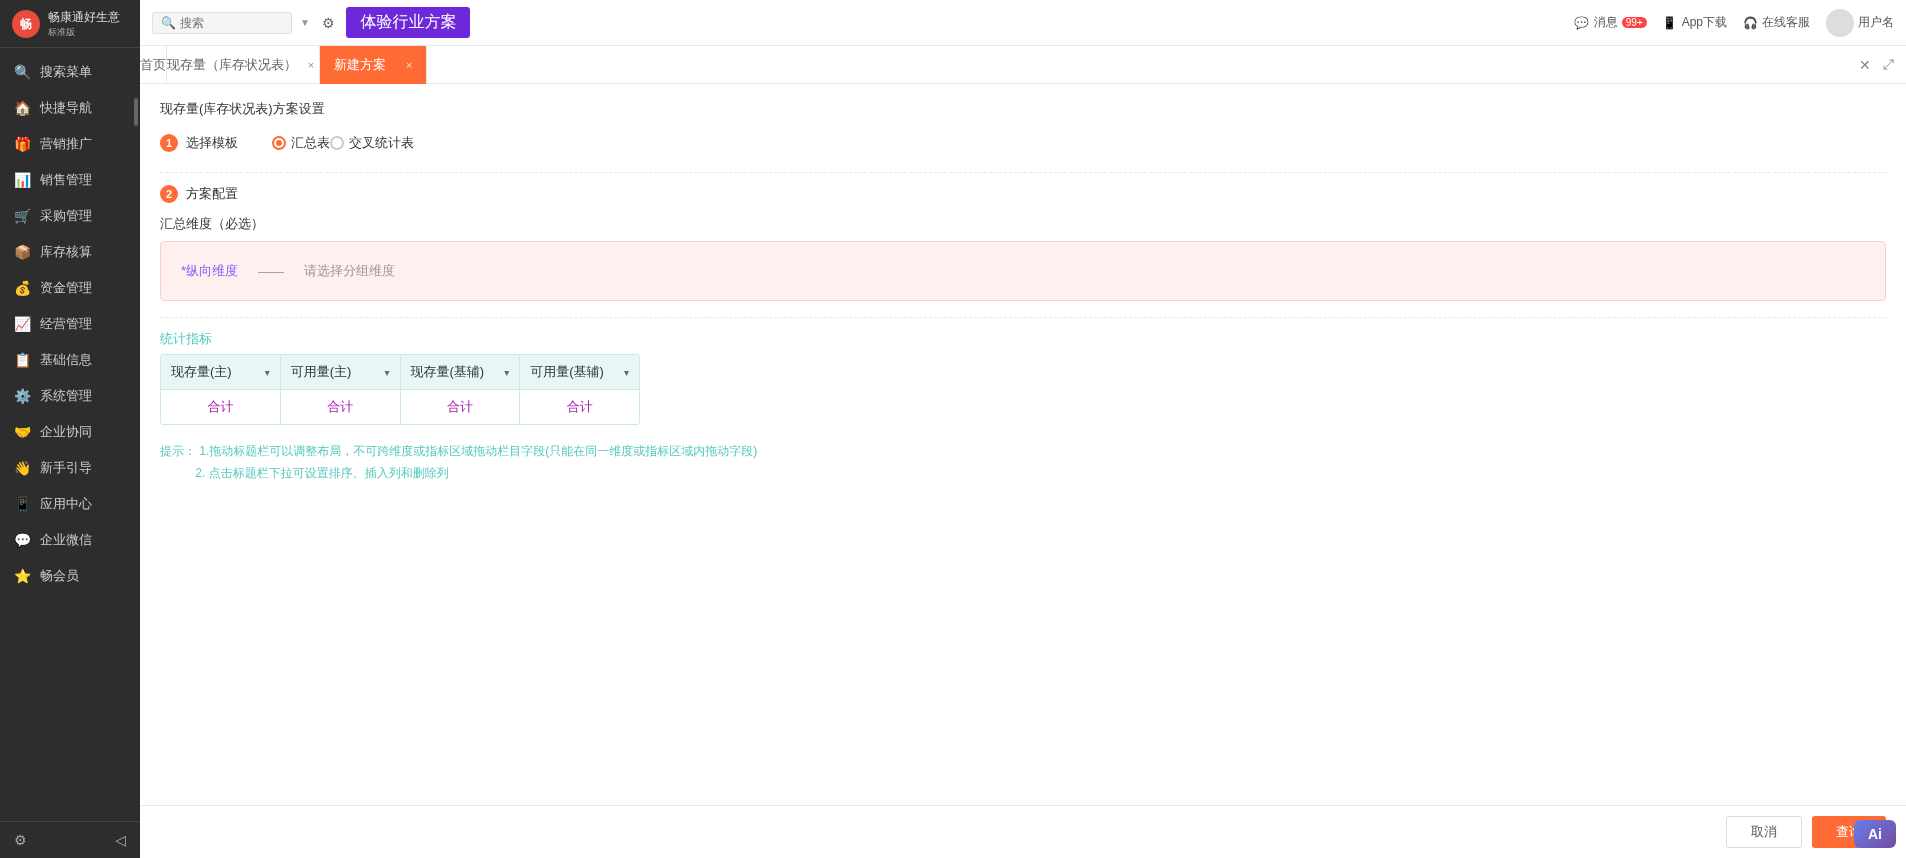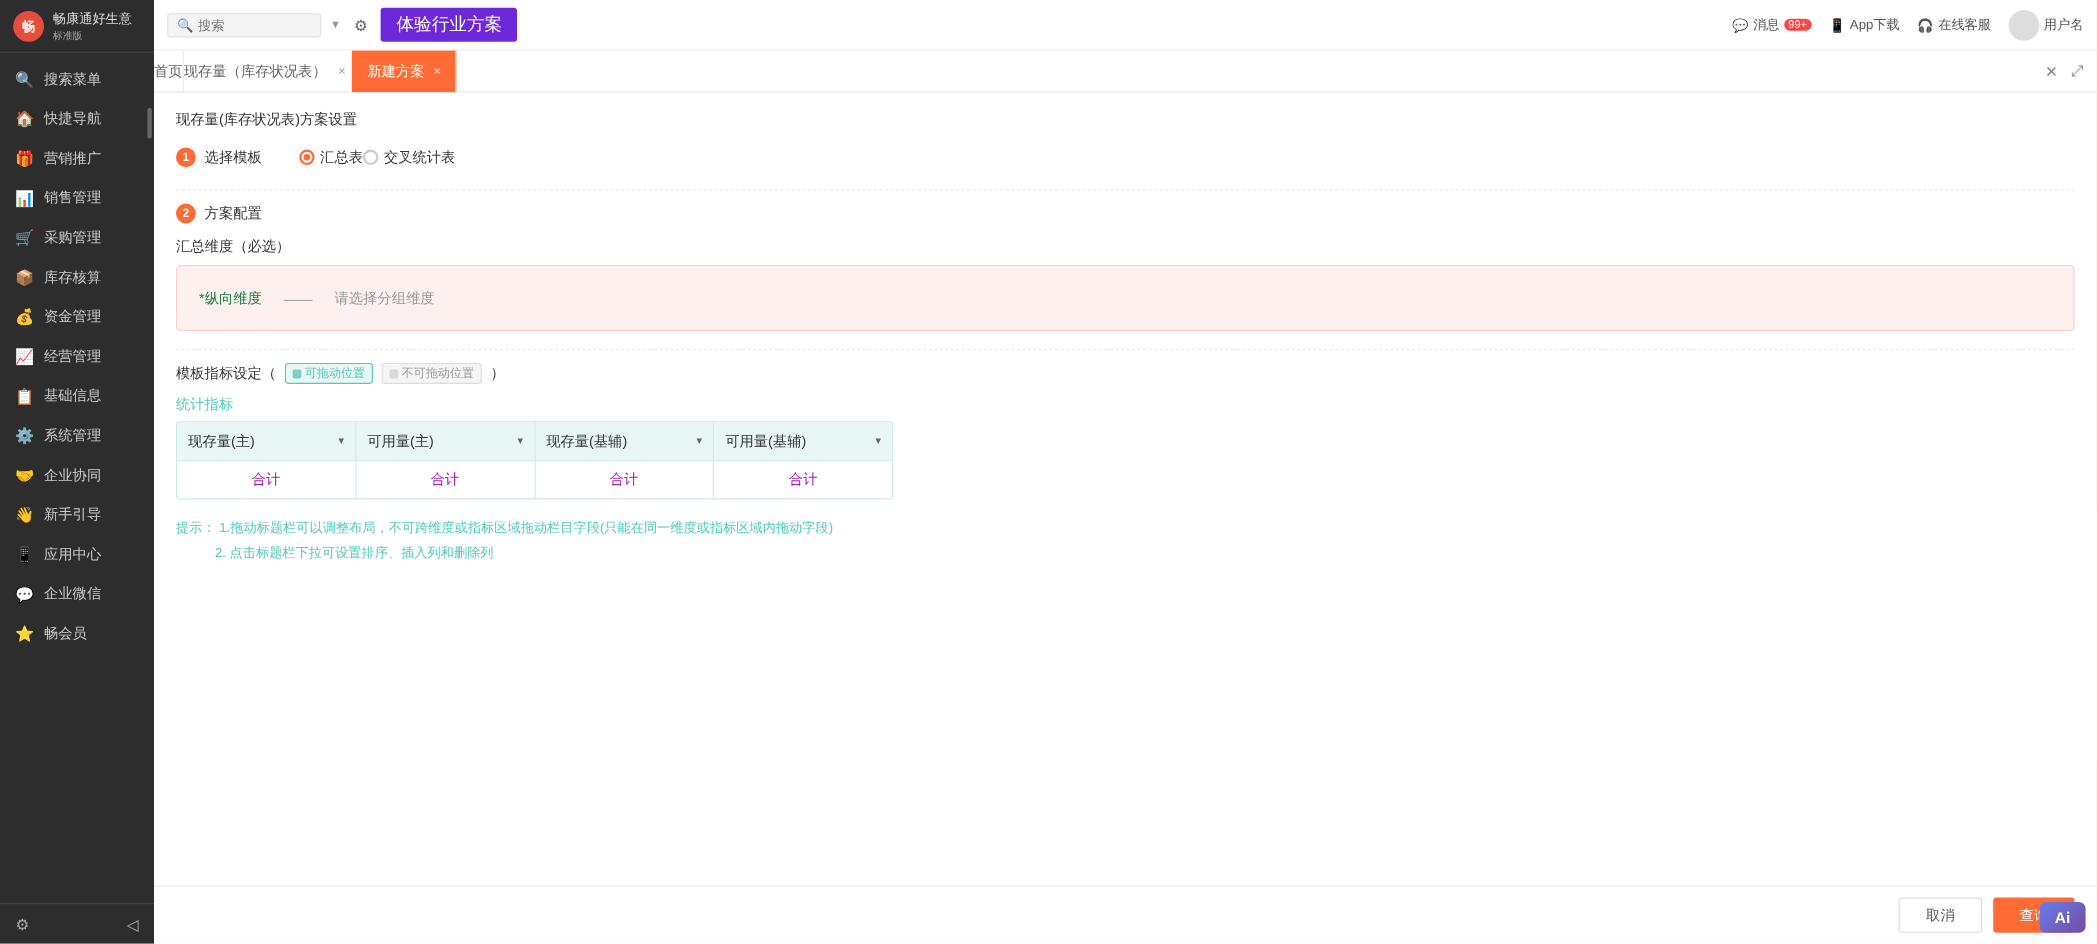--- a/index.html
+++ b/index.html
@@ -134,21 +134,21 @@
       border-right: 1px solid #e8e8e8;
     }
     .tab-close {
       color: #999; font-size: 11px; cursor: pointer;
       width: 16px; height: 16px; display: flex; align-items: center; justify-content: center;
       border-radius: 50%;
     }
     .tab-new {
       background: #ff6b35;
       color: white;
-      display: flex; align-items: center; gap: 8px;
+      display: flex; align-items: center; gap: 20px;
       padding: 0 14px;
       height: 38px;
       font-size: 13px;
       cursor: pointer;
     }
     .tab-new-close { color: rgba(255,255,255,0.8); font-size: 11px; cursor: pointer; }
     .tabs-window-controls {
       margin-left: auto;
       display: flex; align-items: center; gap: 4px;
       padding-right: 8px;
@@ -228,21 +228,21 @@
     .pink-area {
       background: #fff0f0;
       border: 1px solid #ffcccc;
       border-radius: 4px;
       padding: 20px 20px;
       margin-bottom: 16px;
       display: flex;
       align-items: center;
       gap: 12px;
     }
-    .dimension-label { color: #15803d; font-size: 13px; }
+    .dimension-label { color: #8b5cf6; font-size: 13px; }
     .dimension-dash { color: #999; margin: 0 8px; }
     .dimension-placeholder { color: #999; font-size: 13px; }
 
     
     .metrics-config-label {
       font-size: 13px; color: #333;
       display: flex; align-items: center; gap: 8px;
       margin-bottom: 10px;
     }
     .draggable-badge {
@@ -271,21 +271,21 @@
     .stats-label {
       color: #52c9be;
       font-size: 13px;
       margin-bottom: 6px;
       font-weight: 500;
     }
     .stats-table {
       border: 1px solid #cce9e7;
       border-radius: 3px;
       overflow: hidden;
-      width: 652px;
+      width: 480px;
     }
     .stats-table-header {
       display: flex;
       background: #e8f7f6;
     }
     .stats-col {
       flex: 1;
       padding: 8px 10px;
       border-right: 1px solid #cce9e7;
       display: flex; align-items: center; justify-content: space-between;
@@ -525,32 +525,20 @@
         <div class="section-label">汇总维度（必选）</div>
 
         <div class="pink-area">
           <span class="dimension-label">*纵向维度</span>
           <span class="dimension-dash">——</span>
           <span class="dimension-placeholder">请选择分组维度</span>
         </div>
 
         <hr class="divider-line">
 
-        <div class="metrics-config-label">
-          <span>模板指标设定（</span>
-          <span class="draggable-badge">
-            <span class="badge-dot badge-dot-teal"></span>
-            <span>可拖动位置</span>
-          </span>
-          <span class="non-draggable-badge">
-            <span class="badge-dot badge-dot-gray"></span>
-            <span>不可拖动位置</span>
-          </span>
-          <span>）</span>
-        </div>
 
         <div class="stats-label">统计指标</div>
         <div class="stats-table">
           <div class="stats-table-header">
             <div class="stats-col">
               <span>现存量(主)</span>
               <span class="col-chevron">▾</span>
             </div>
             <div class="stats-col">
               <span>可用量(主)</span>

